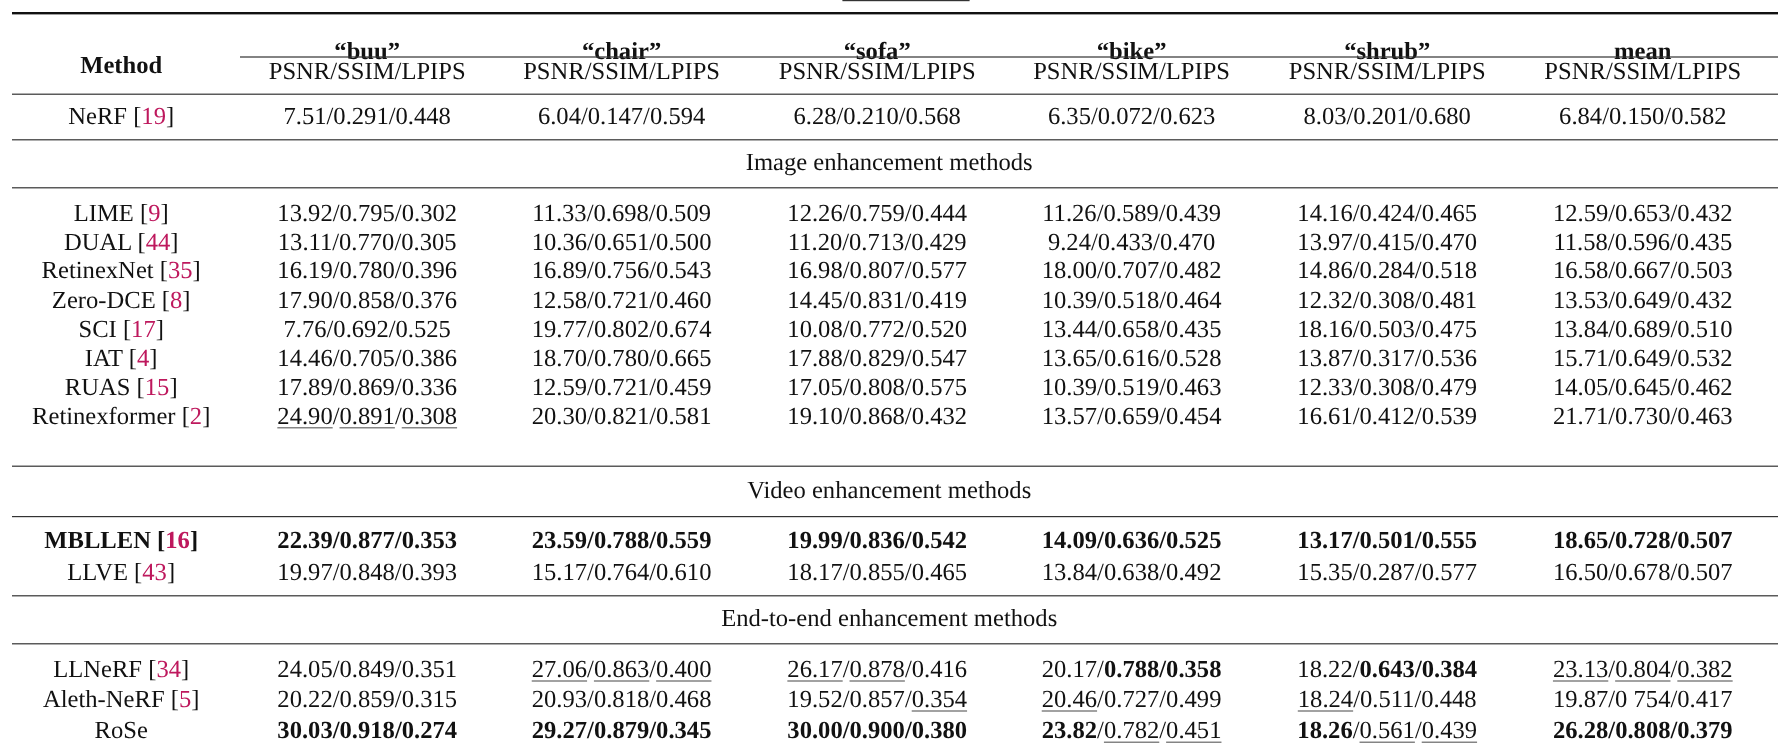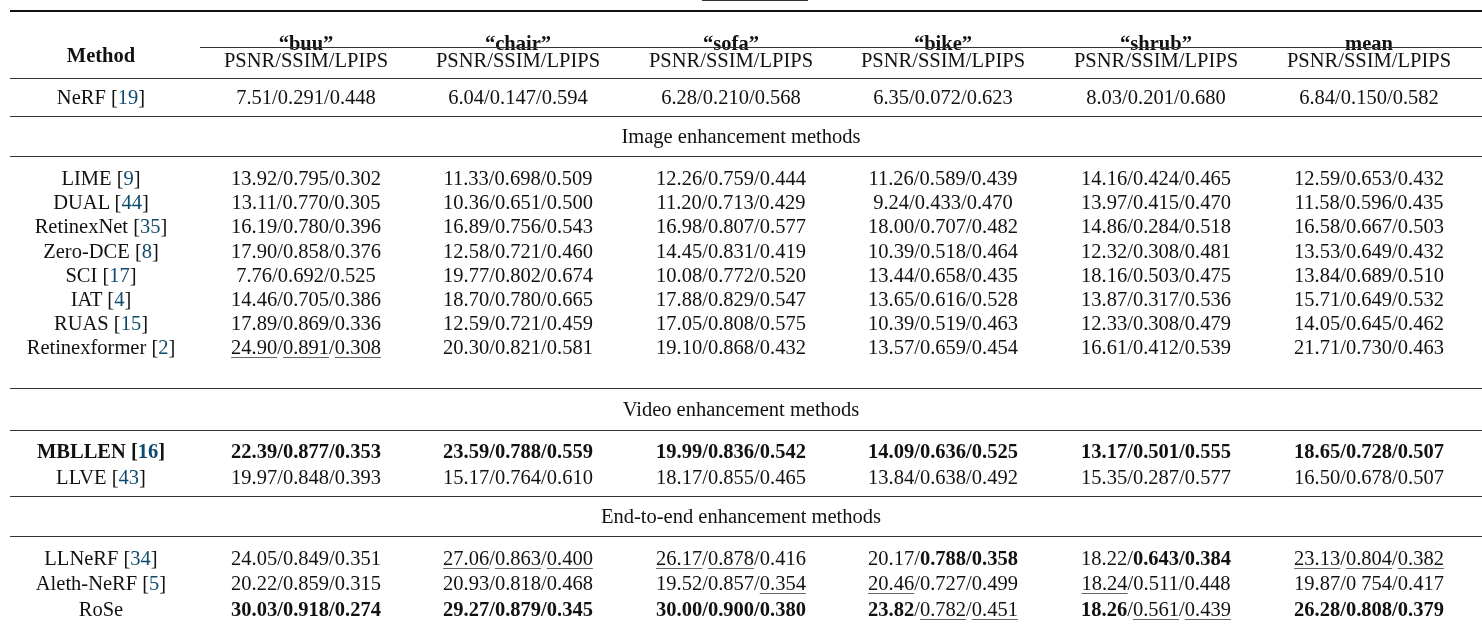--- a/index.html
+++ b/index.html
@@ -14,21 +14,21 @@
   .row { position: absolute; left: 0; width: 1482px; height: 24px; display: flex; align-items: center; font-size: 20.5px; white-space: nowrap; }
   .cell { position: absolute; transform: translateX(-50%); text-align: center; }
   .c0 { left: 101px; text-align: center; }
   .c1 { left: 306px; }
   .c2 { left: 518px; }
   .c3 { left: 731px; }
   .c4 { left: 943px; }
   .c5 { left: 1156px; }
   .c6 { left: 1369px; }
   .hdr { font-weight: bold; }
-  .cite { color: #0c4a6e; }
+  .cite { color: #be185d; }
   .b { font-weight: bold; }
   .u { text-decoration: underline; text-decoration-color: #666; text-underline-offset: 3px; text-decoration-thickness: 1px; }
   .section { position: absolute; left: 0; width: 1482px; text-align: center; font-size: 20.5px; }
 </style>
 </head>
 <body>
 
 <div class="topstrip">
   <div class="ul"></div>
 </div>

